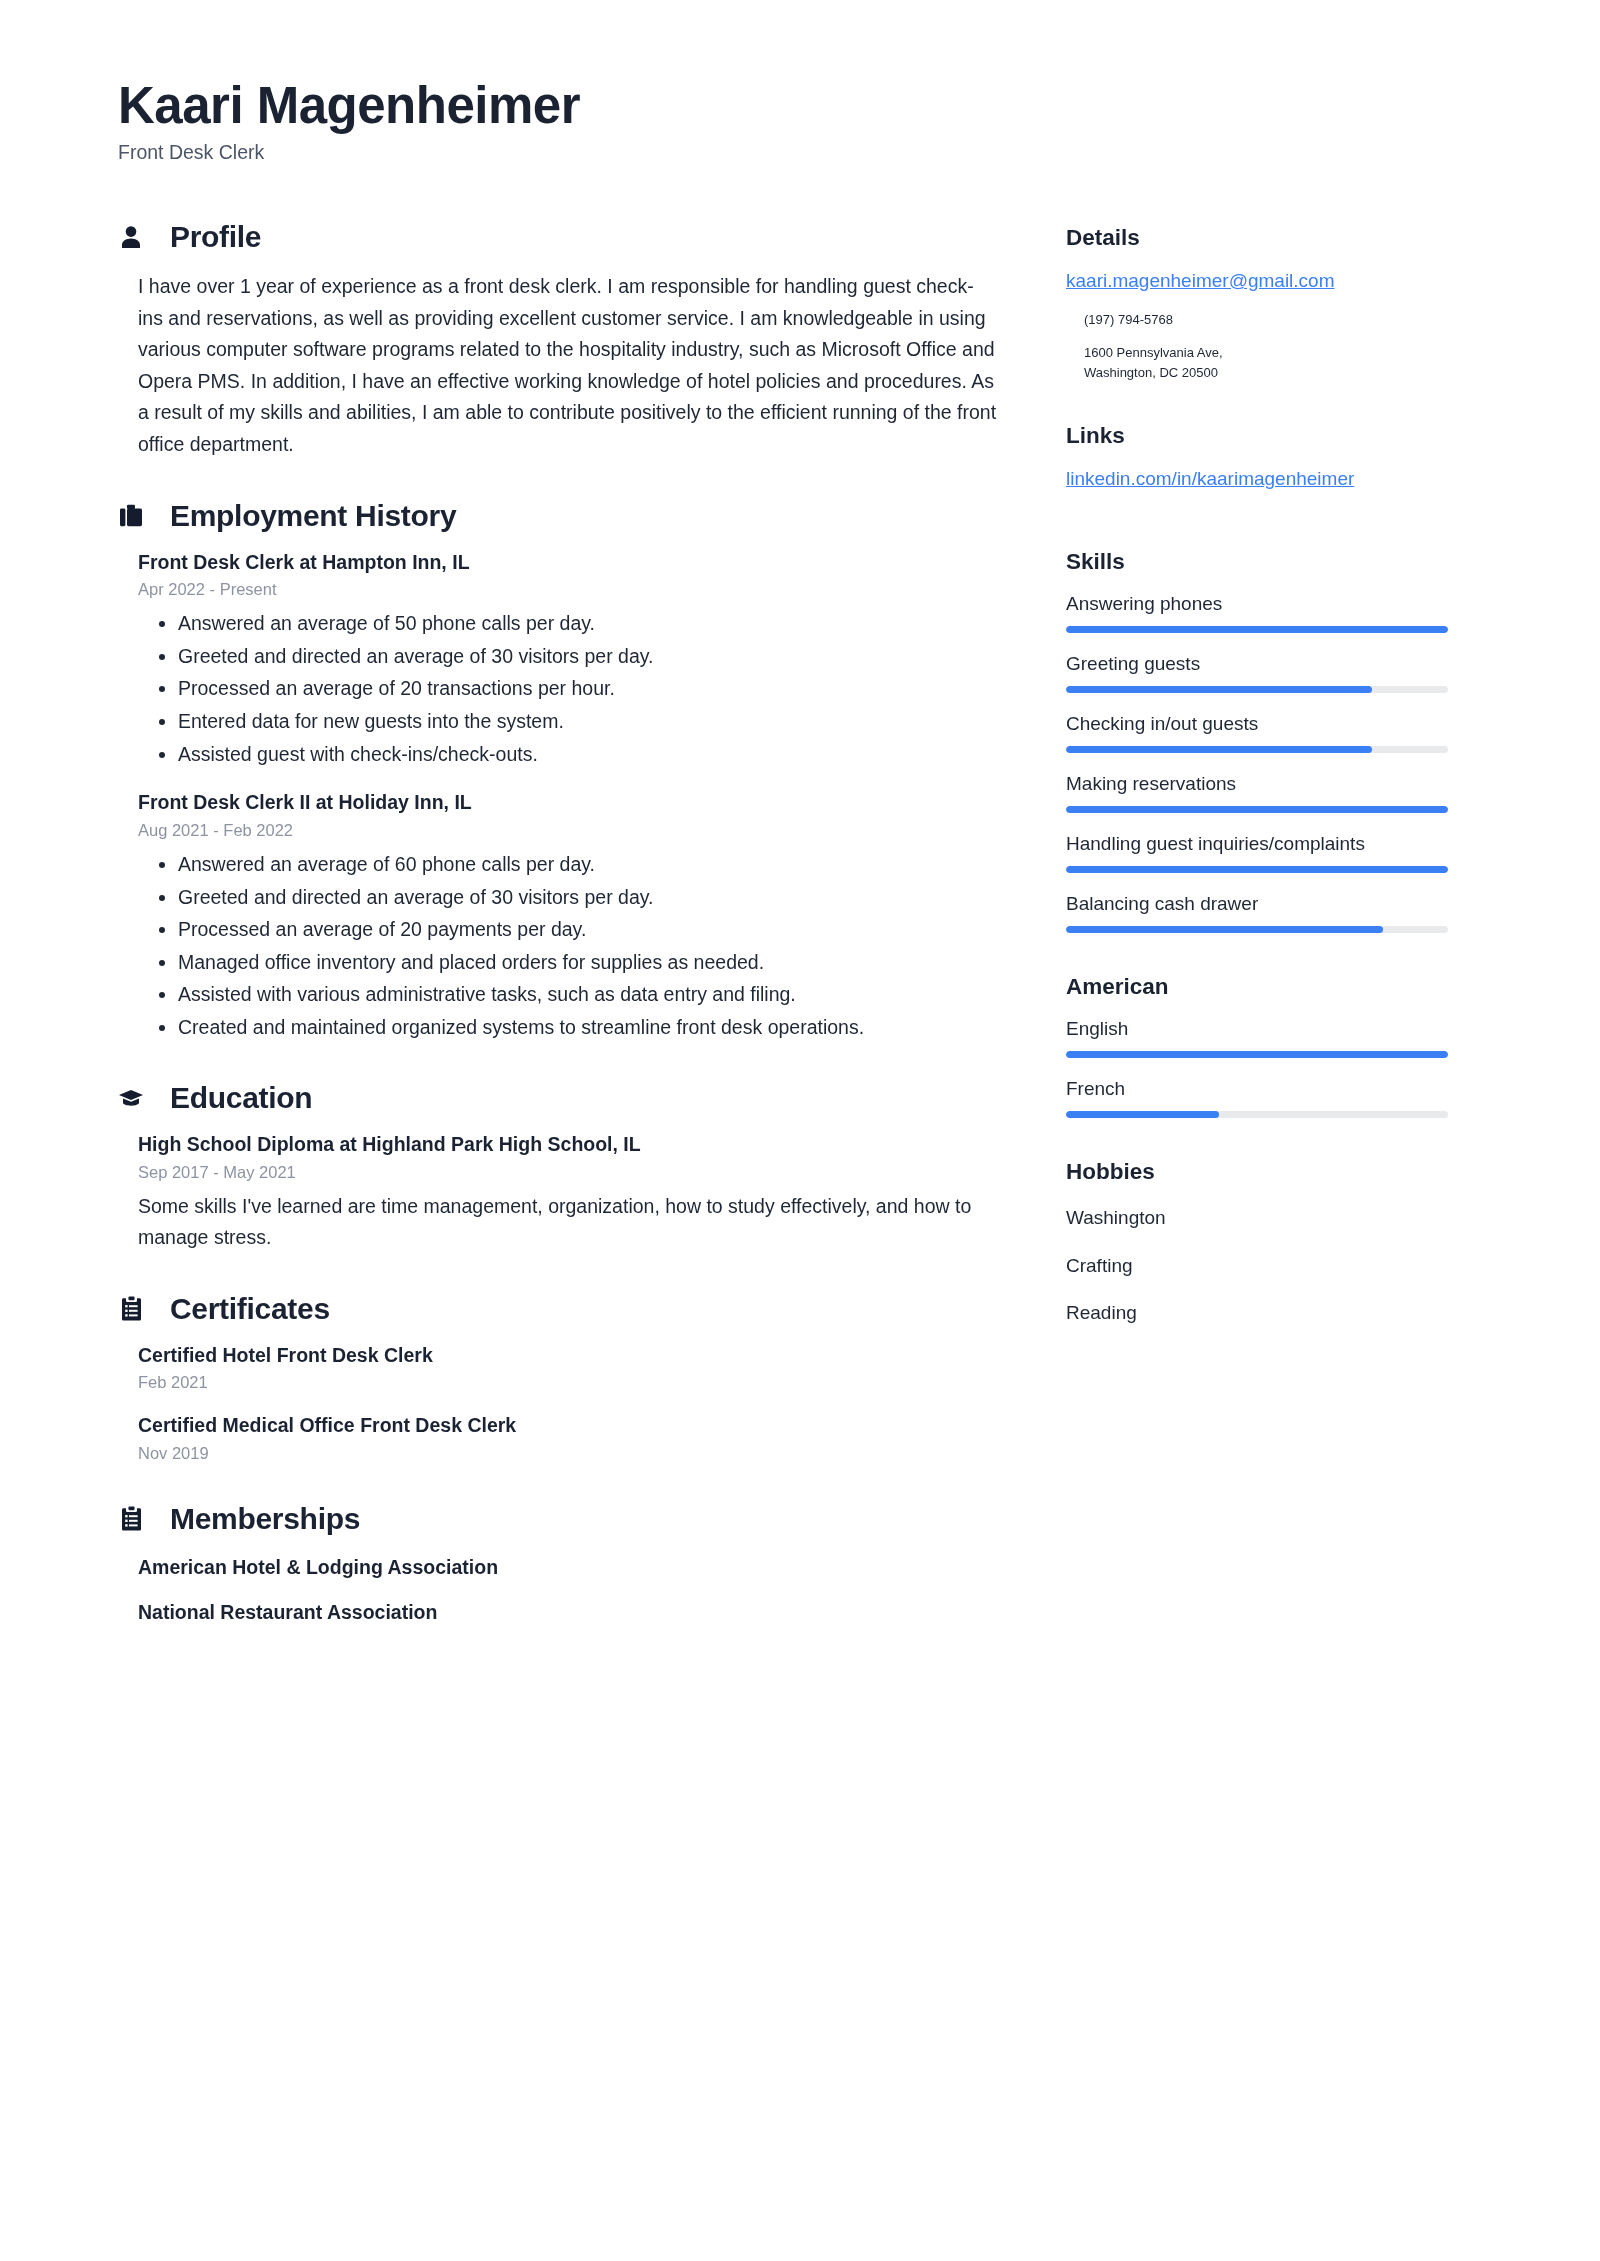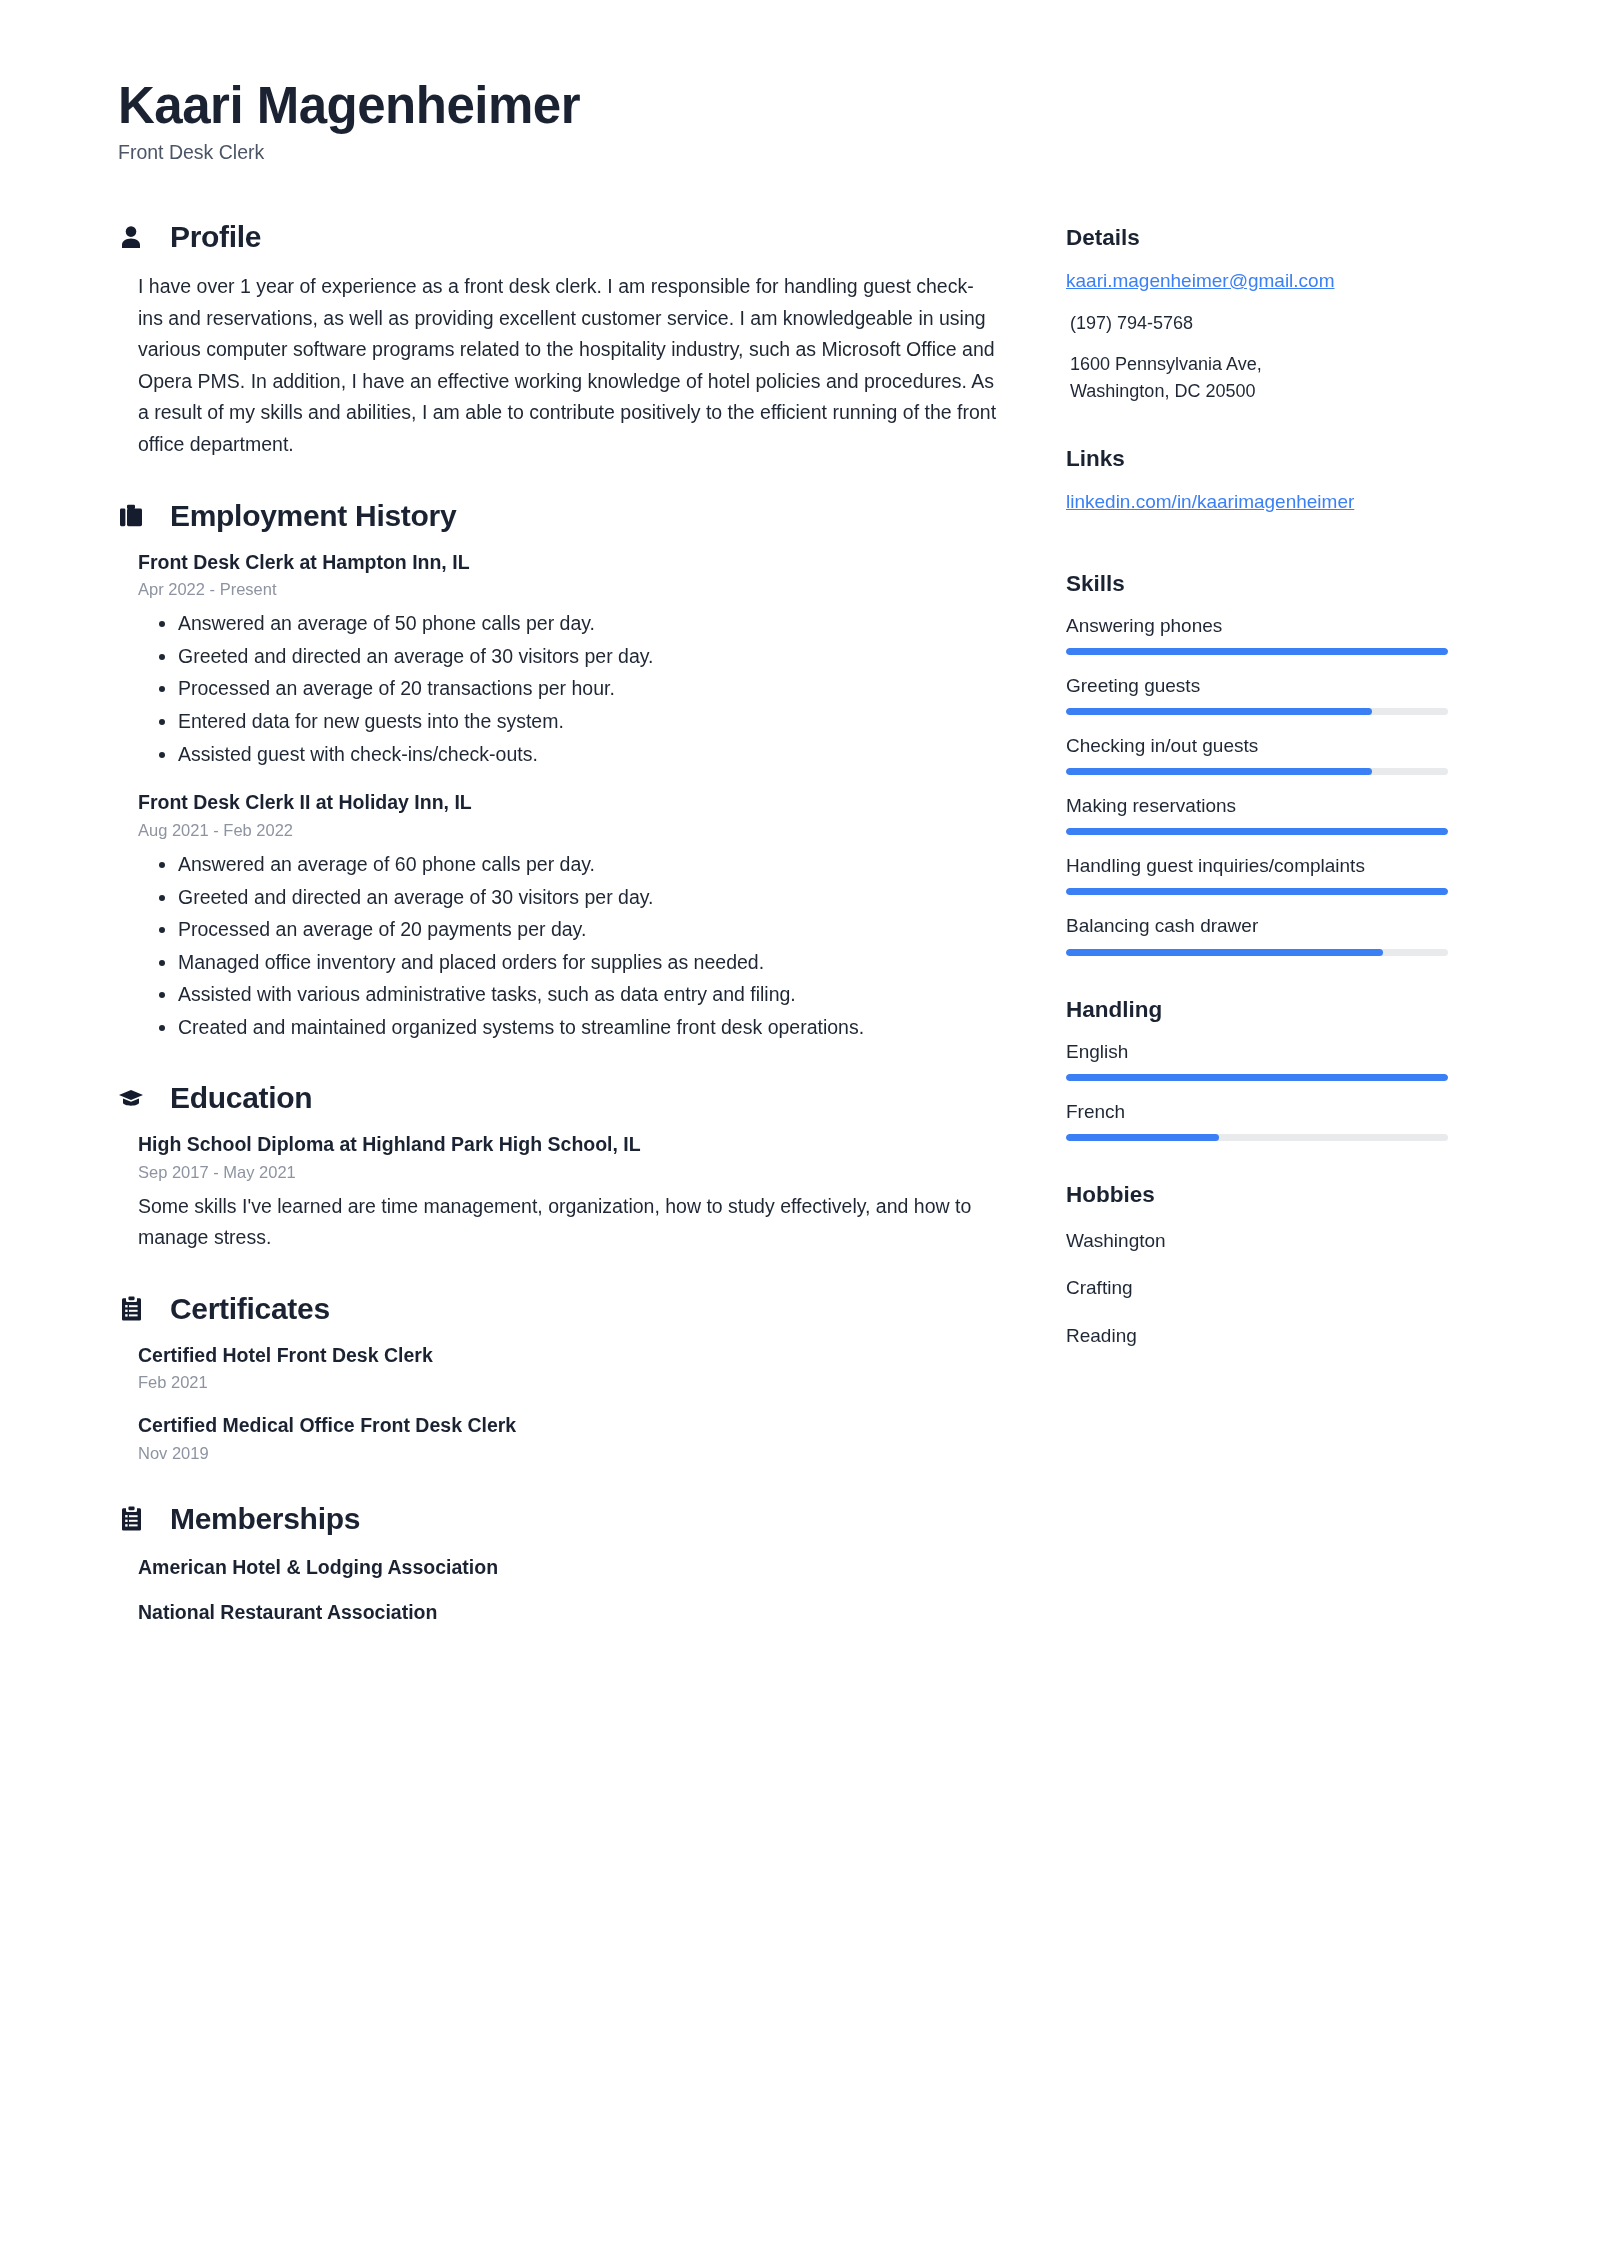--- a/index.html
+++ b/index.html
@@ -138,24 +138,24 @@
   
   .side-section { margin-bottom: 40px; }
   .side-title {
     font-size: 22.5px;
     font-weight: 700;
     color: #1b2333;
     margin: 0 0 16px 0;
     line-height: 1.2;
   }
   .side-text {
-    font-size: 18px;
+    font-size: 13px;
     line-height: 1.5;
     color: #1f2735;
-    margin: 0 0 14px 4px;
+    margin: 0 0 14px 18px;
   }
   .side-text:last-child { margin-bottom: 0; }
   .side-link {
     font-size: 19px;
     line-height: 1.5;
     color: #3b7ff5;
     text-decoration: underline;
     display: inline-block;
     margin: 0 0 14px 0;
     word-break: break-all;
@@ -381,21 +381,21 @@
         </div>
         <div class="rated">
           <p class="rated-label">Balancing cash drawer</p>
           <div class="bar-track" style="background: rgb(232, 234, 236);">
             <div class="bar-fill" style="width: 83%; background: rgb(59, 127, 245);"></div>
           </div>
         </div>
       </div>
 
       <div class="side-section">
-        <p class="side-title">Handling</p>
+        <p class="side-title">American</p>
         <div class="rated">
           <p class="rated-label">English</p>
           <div class="bar-track" style="background: rgb(232, 234, 236);">
             <div class="bar-fill" style="width: 100%; background: rgb(59, 127, 245);"></div>
           </div>
         </div>
         <div class="rated">
           <p class="rated-label">French</p>
           <div class="bar-track" style="background: rgb(232, 234, 236);">
             <div class="bar-fill" style="width: 40%; background: rgb(59, 127, 245);"></div>

